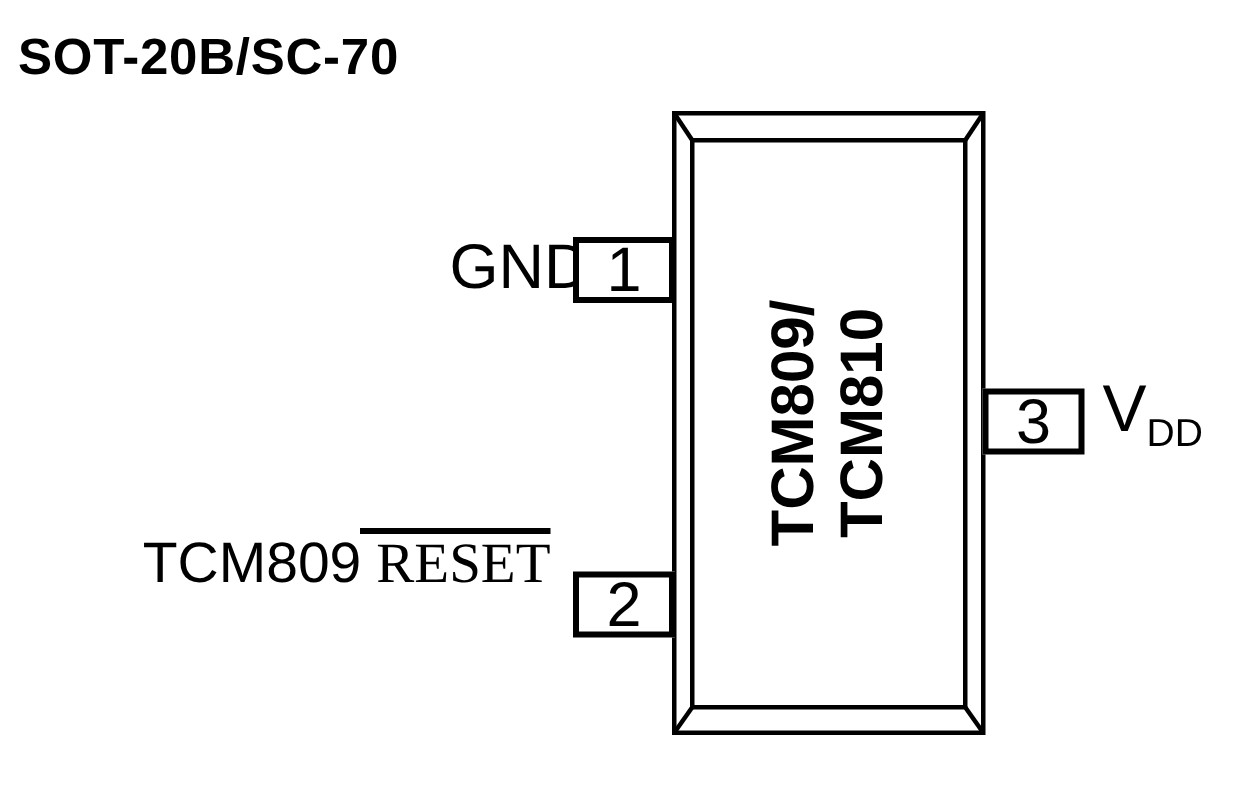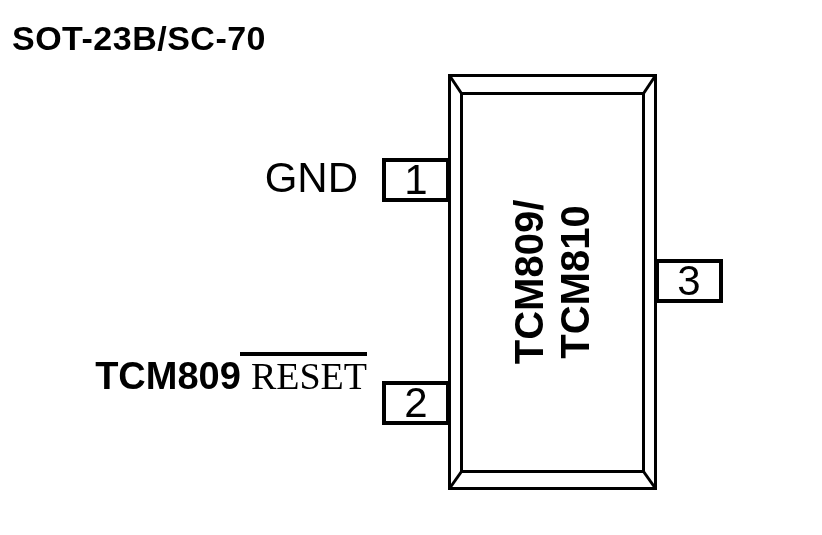--- a/index.html
+++ b/index.html
@@ -34,50 +34,50 @@
     width:68px;height:44px;
     border:4px solid var(--ink);
     background:var(--paper);
     display:flex;align-items:center;justify-content:center;
     font-size:42px;line-height:1;
   }
   .pinbox.p1{left:382px;top:158px;}
   .pinbox.p2{left:382px;top:381px;}
   .pinbox.p3{left:655px;top:259px;}
   .gnd-label{
-    right:464px;top:156px;
+    right:429px;top:156px;
     font-size:42px;line-height:44px;white-space:nowrap;
   }
   .vdd-label{
     left:735px;top:250px;
     font-size:44px;line-height:46px;white-space:nowrap;
   }
   .vdd-sub{
     font-size:26px;
     vertical-align:-10px;
   }
   .pin2-labels{
     right:455px;top:356px;
     text-align:right;
     font-size:38px;line-height:41px;
     white-space:nowrap;
   }
-  .device{font-weight:bold;}
+  .device{font-weight:normal;}
   .signal{margin-left:10px;font-family:Liberation Serif, serif;}
   .overline-bar{
     left:240px;top:352px;width:127px;height:4px;
     background:var(--ink);
   }
 </style>
 </head>
 <body>
 
 <div class="stage">
 
-  <div class="abs figure-title">SOT-23B/SC-70</div>
+  <div class="abs figure-title">SOT-20B/SC-70</div>
 
   <svg class="abs chip-svg" width="822" height="535" viewBox="0 0 822 535">
     <rect x="449.5" y="75.5" width="206" height="413" fill="#ffffff" stroke="#000000" stroke-width="3"></rect>
     <rect x="461.5" y="93.5" width="182" height="378" fill="#ffffff" stroke="#000000" stroke-width="3"></rect>
     <line x1="449.5" y1="75.5" x2="461.5" y2="93.5" stroke="#000000" stroke-width="3"></line>
     <line x1="655.5" y1="75.5" x2="643.5" y2="93.5" stroke="#000000" stroke-width="3"></line>
     <line x1="449.5" y1="488.5" x2="461.5" y2="471.5" stroke="#000000" stroke-width="3"></line>
     <line x1="655.5" y1="488.5" x2="643.5" y2="471.5" stroke="#000000" stroke-width="3"></line>
   </svg>
 
@@ -97,14 +97,17 @@
       <span class="device">TCM809</span><span class="signal">RESET</span>
     </div>
   </div>
   <div class="abs pinbox p2">
     <span>2</span>
   </div>
 
   <div class="abs pinbox p3">
     <span>3</span>
   </div>
+  <div class="abs vdd-label">
+    <span>V</span><span class="vdd-sub">DD</span>
+  </div>
 
 </div>
 
 </body></html>

